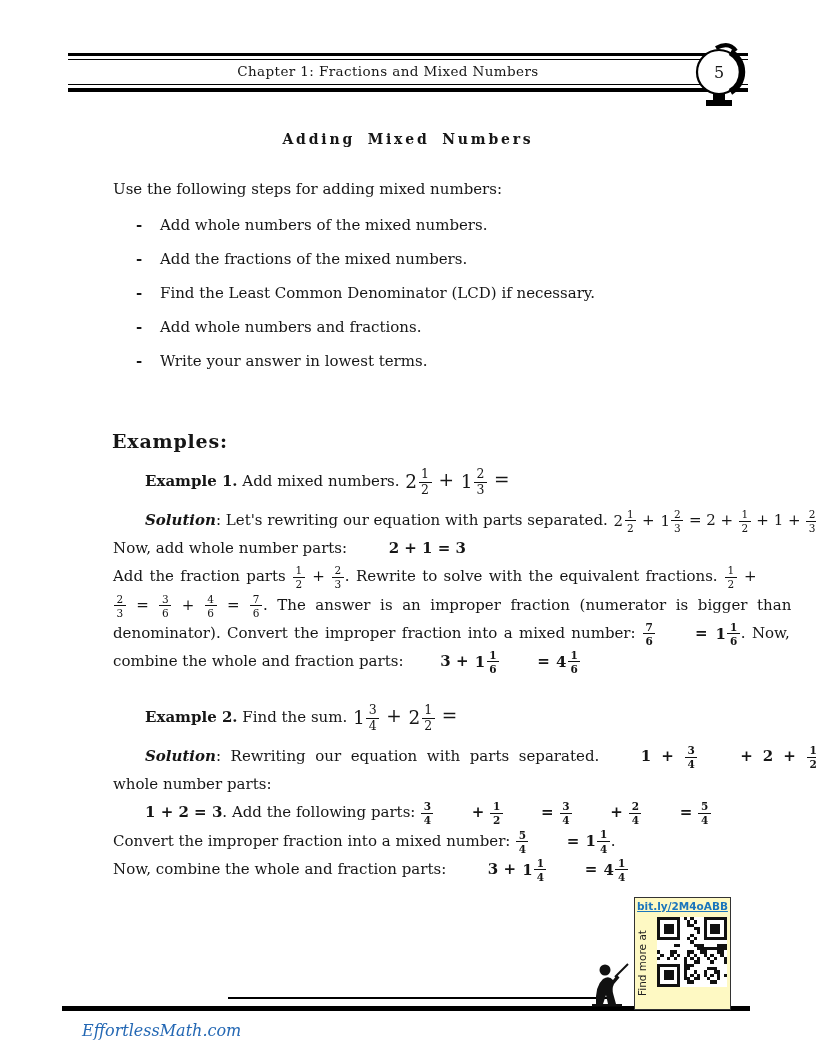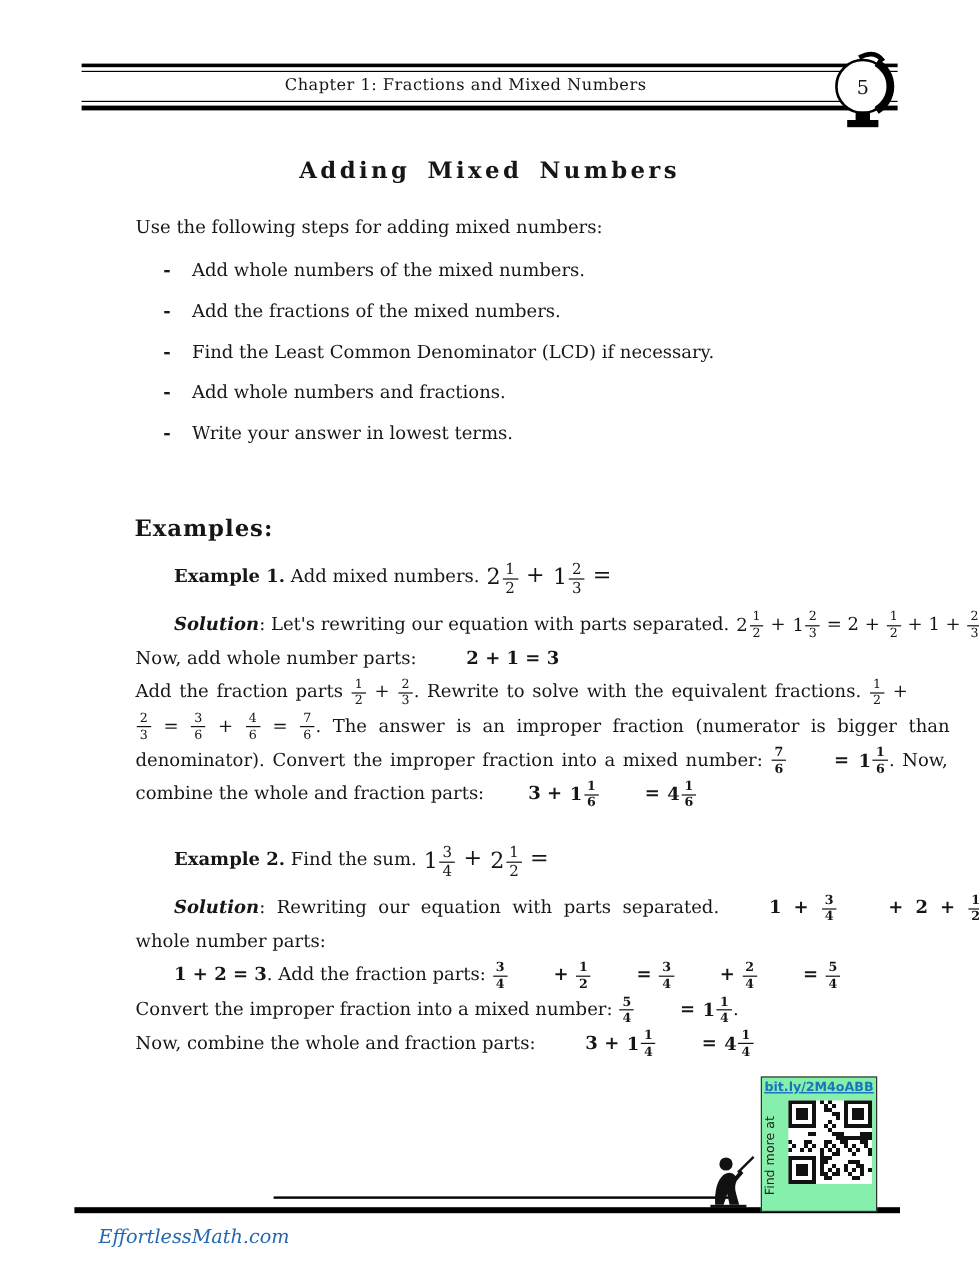--- a/index.html
+++ b/index.html
@@ -8,21 +8,21 @@
   .rule{position:absolute;background:#000;}
   .r1{left:68px;top:53px;width:680px;height:3px;}
   .r2{left:68px;top:59px;width:680px;height:1.4px;}
   .r3{left:68px;top:84px;width:680px;height:1.4px;}
   .r4{left:68px;top:88px;width:680px;height:4px;}
   .chapter{position:absolute;left:68px;top:63px;width:640px;text-align:center;
            font-size:13.5px;letter-spacing:.4px;}
   .badge{position:absolute;left:688px;top:42px;}
   .badge text{font-family:"DejaVu Serif",serif;}
   .title{position:absolute;left:108px;top:131px;width:600px;text-align:center;
-         font-weight:bold;font-size:19px;letter-spacing:2.8px;word-spacing:5px;}
+         font-weight:bold;font-size:14px;letter-spacing:2.8px;word-spacing:5px;}
   .intro{position:absolute;left:113px;top:180px;font-size:15px;}
   .steps{position:absolute;left:136px;top:216px;width:560px;font-size:15px;
          margin:0;padding:0;list-style:none;}
   .steps li{height:20px;margin-bottom:14px;}
   .dash{display:inline-block;width:24px;font-weight:bold;}
   .exh{position:absolute;left:112px;top:430px;font-size:19px;font-weight:bold;letter-spacing:.8px;}
   .para{position:absolute;left:113px;width:602px;font-size:15px;}
   .p-ex1h{top:462px;}
   .p-ex1s{top:506px;}
   .p-ex2h{top:698px;}
@@ -43,21 +43,21 @@
   .frac.rbig{vertical-align:-2px;}
   .frac.rbig .fst{font-size:12.5px;}
   .frac.rbig .fw{font-size:18.5px;}
   
   .site{position:absolute;left:82px;top:985px;font-size:16px;font-style:italic;
         color:#2468b4;text-decoration:none;margin-top:36px;}
   .f-thin{left:228px;top:997px;width:384px;height:1.6px;}
   .f-thick{left:62px;top:1006px;width:688px;height:5px;}
   .teacher{position:absolute;left:584px;top:962px;}
   .qrbox{position:absolute;left:634px;top:897px;width:97px;height:113px;
-         border:1.5px solid #333;background:#86efac;box-sizing:border-box;text-decoration:underline;}
+         border:1.5px solid #333;background:#fef9c3;box-sizing:border-box;}
   .qlink{display:block;text-align:center;margin-top:2px;
          font-family:"DejaVu Sans","Liberation Sans",sans-serif;
          font-size:10.5px;font-weight:bold;color:#1b75bc;text-decoration:underline;}
   .vtext{position:absolute;left:1px;top:22px;height:86px;writing-mode:vertical-rl;
          transform:rotate(180deg);font-family:"DejaVu Sans","Liberation Sans",sans-serif;
          font-size:10.5px;color:#222;text-align:center;}
   .qr{position:absolute;right:3px;top:19px;}
 </style>
 </head>
 <body>
@@ -216,21 +216,21 @@
             <span class="fn">3</span>
             <span class="fd">4</span>
           </span>
         </span><span class="rb"> + 2 + </span><span class="frac rb">
           <span class="fst">
             <span class="fn">1</span>
             <span class="fd">2</span>
           </span>
         </span><span class="">. Add the</span></div>
       <div class="tline"><span class="">whole number parts:</span></div>
-      <div class="tline"><span class="rb">1 + 2 = 3</span><span class="">. Add the fraction parts: </span><span class="frac rb">
+      <div class="tline"><span class="rb">1 + 2 = 3</span><span class="">. Add the following parts: </span><span class="frac rb">
           <span class="fst">
             <span class="fn">3</span>
             <span class="fd">4</span>
           </span>
         </span><span class="rb"> + </span><span class="frac rb">
           <span class="fst">
             <span class="fn">1</span>
             <span class="fd">2</span>
           </span>
         </span><span class="rb"> = </span><span class="frac rb">

